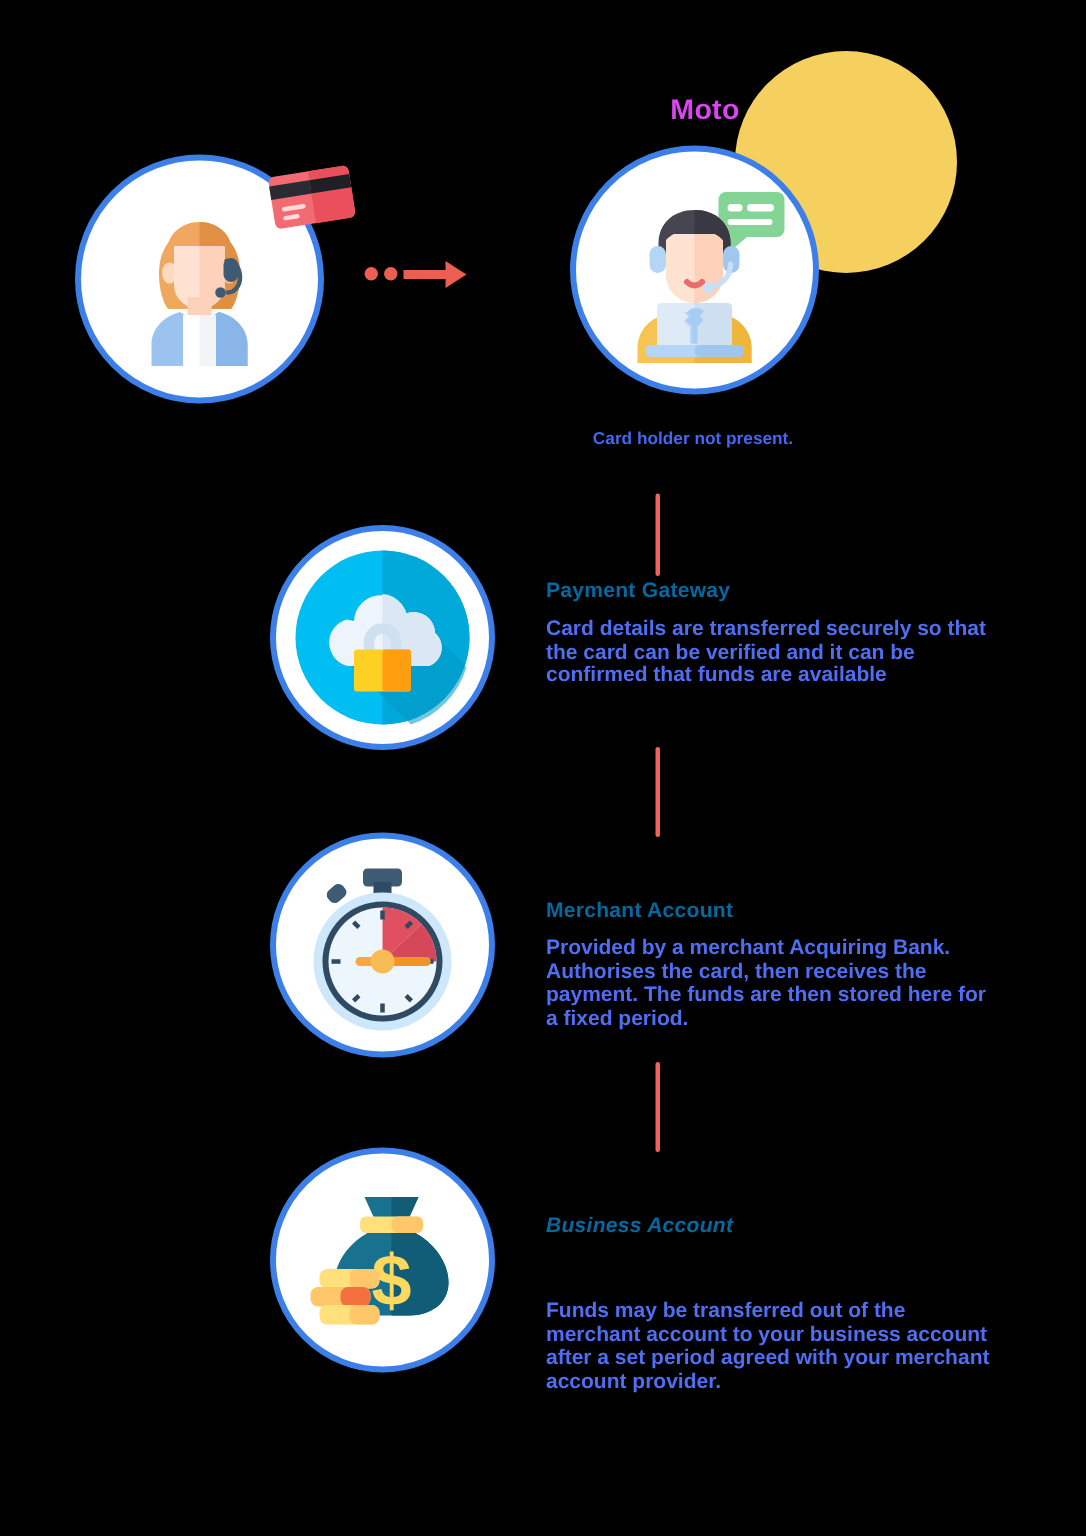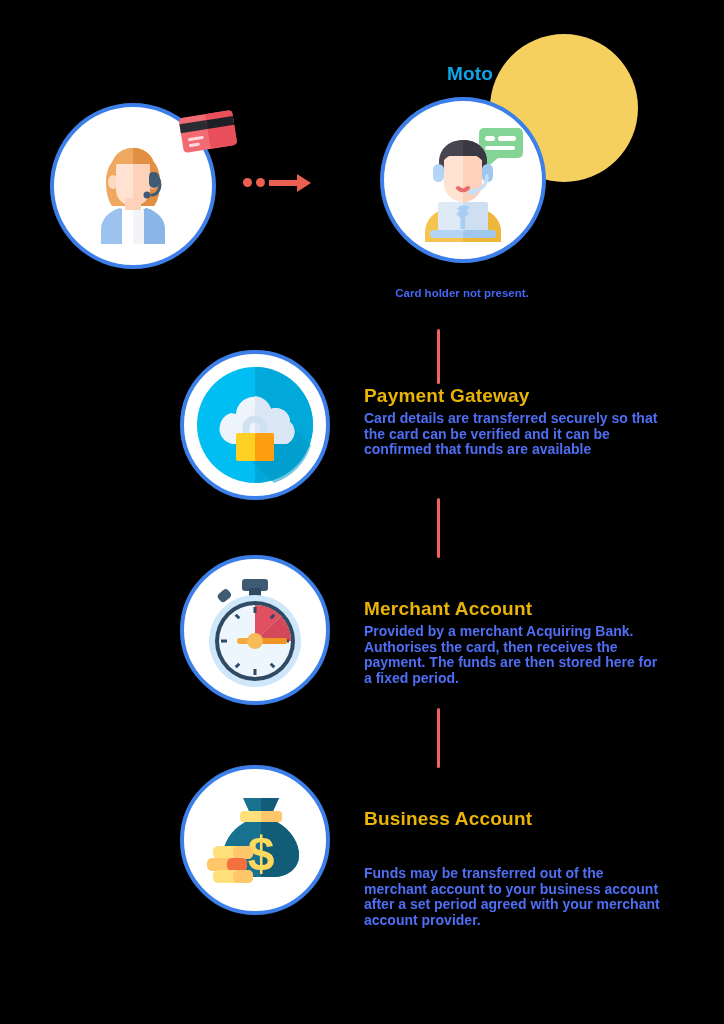--- a/index.html
+++ b/index.html
@@ -33,43 +33,43 @@
     justify-content: center;
   }
 
   
   .moto-label {
     position: absolute;
     left: 400px;
     top: 63px;
     width: 140px;
     text-align: center;
-    color: #0ea5e9;
+    color: #d946ef;
     font-size: 19px;
     font-weight: bold;
     letter-spacing: .2px;
     z-index: 40;
   }
   .moto-caption {
     position: absolute;
     left: 338px;
     top: 286px;
     width: 248px;
     text-align: center;
     color: #4566f2;
     font-size: 11.5px;
     font-weight: bold;
     line-height: 15px;
     z-index: 40;
   }
 
   .step-head {
     position: absolute;
-    color: #eab308;
-    font-size: 19px;
+    color: #0369a1;
+    font-size: 14px;
     font-weight: bold;
     letter-spacing: .2px;
   }
   .step-body {
     position: absolute;
     color: #4f6ef3;
     font-size: 14px;
     font-weight: bold;
     line-height: 15.5px;
     width: 300px;
@@ -319,16 +319,16 @@
       </g>
     </svg>
   </div>
 
   <div class="step-head" style="left:364px; top:385px;">Payment Gateway</div>
   <div class="step-body" style="left:364px; top:411px;">Card details are transferred securely so that the card can be verified and it can be confirmed that funds are available</div>
 
   <div class="step-head" style="left:364px; top:598px;">Merchant Account</div>
   <div class="step-body" style="left:364px; top:624px;">Provided by a merchant Acquiring Bank. Authorises the card, then receives the payment. The funds are then stored here for a fixed period.</div>
 
-  <div class="step-head" style="left:364px; top:808px;">Business Account</div>
+  <div class="step-head" style="left:364px; top:808px;font-style:italic;">Business Account</div>
   <div class="step-body" style="left:364px; top:866px;">Funds may be transferred out of the merchant account to your business account after a set period agreed with your merchant account provider.</div>
 
 </div>
 
 </body></html>

